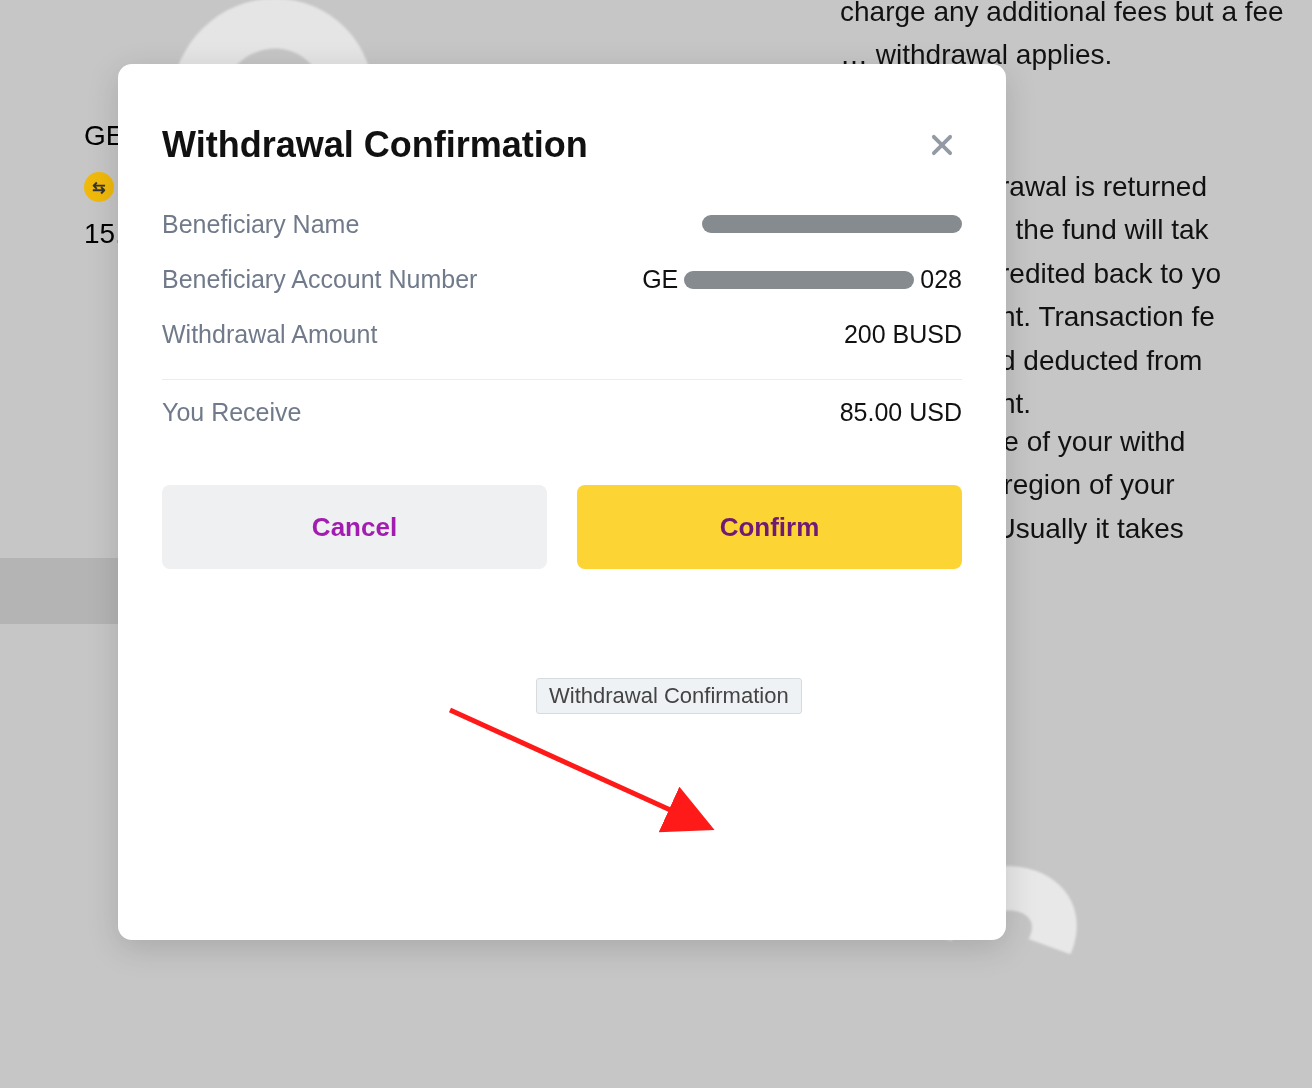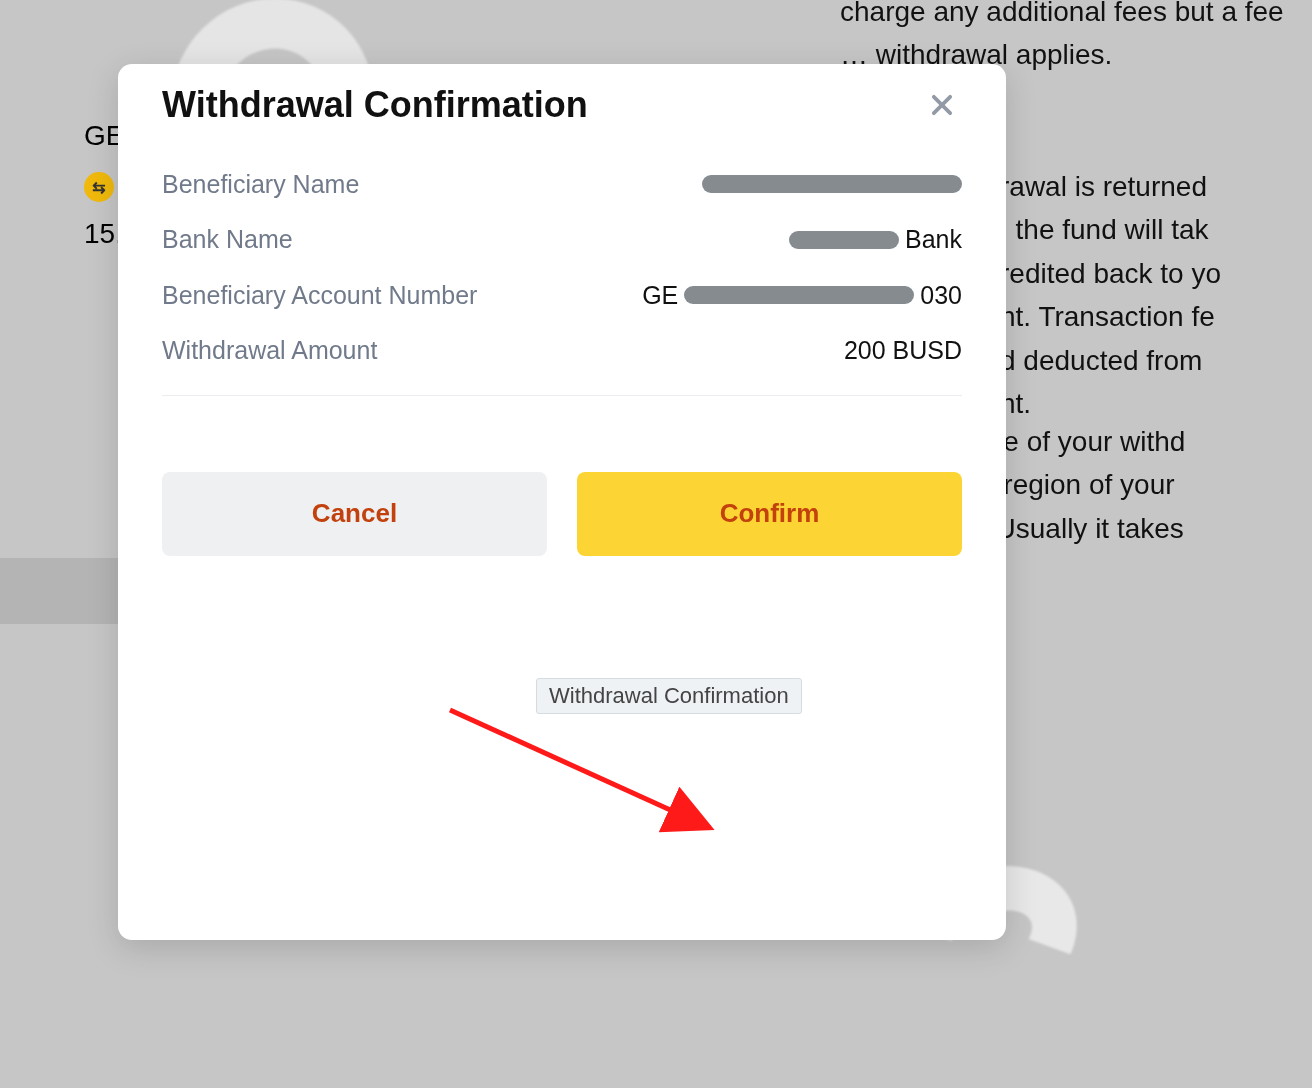--- a/index.html
+++ b/index.html
@@ -72,21 +72,21 @@
       transform: rotate(-25deg);
       filter: blur(1px);
     }
 
     .modal {
       position: absolute;
       left: 118px; top: 64px;
       width: 888px; height: 876px;
       background: #fff;
       border-radius: 14px;
-      padding: 20px 44px 40px 44px;
+      padding: 60px 44px 40px 44px;
       box-shadow: 0 8px 32px rgba(0,0,0,0.15);
     }
     .modal-header {
       display: flex;
       justify-content: space-between;
       align-items: center;
       margin-bottom: 44px;
     }
     .modal-title {
       font-size: 36px;
@@ -149,22 +149,22 @@
     }
     .btn {
       flex: 1;
       height: 84px;
       border: none;
       border-radius: 8px;
       font-size: 26px;
       font-weight: 600;
       cursor: pointer;
     }
-    .btn-cancel { background: #eef0f2; color: #c2410c; }
-    .btn-confirm { background: #fcd535; color: #c2410c; }
+    .btn-cancel { background: #eef0f2; color: #a21caf; }
+    .btn-confirm { background: #fcd535; color: #701a75; }
 
     .arrow {
       position: absolute;
       left: 440px; top: 700px;
       pointer-events: none;
     }
   </style>
 </head>
 <body>
 
@@ -201,47 +201,42 @@
       </svg>
     </div>
   </div>
 
   <div class="rows">
     <div class="row">
       <span class="label">Beneficiary Name</span>
       <span class="value"><span class="redact redact-lg"></span></span>
     </div>
     <div class="row">
-      <span class="label">Bank Name</span>
-      <span class="value">
-        <span class="value-line">
-            <span class="redact redact-md"></span>
-            <span>Bank</span>
-          </span>
-      </span>
-    </div>
-    <div class="row">
       <span class="label">Beneficiary Account Number</span>
       <span class="value">
         <span class="value-line">
             <span>GE</span>
             <span class="redact" style="width:230px;"></span>
-            <span>030</span>
+            <span>028</span>
           </span>
       </span>
     </div>
     <div class="row">
       <span class="label">Withdrawal Amount</span>
       <span class="value">200 BUSD</span>
     </div>
   </div>
 
   <div class="divider"></div>
 
   <div class="rows">
+    <div class="row">
+      <span class="label">You Receive</span>
+      <span class="value">85.00 USD</span>
+    </div>
   </div>
 
   <div class="buttons">
     <button class="btn btn-cancel">Cancel</button>
     <button class="btn btn-confirm">Confirm</button>
   </div>
 
   <div class="tooltip">Withdrawal Confirmation</div>
 </div>
 

